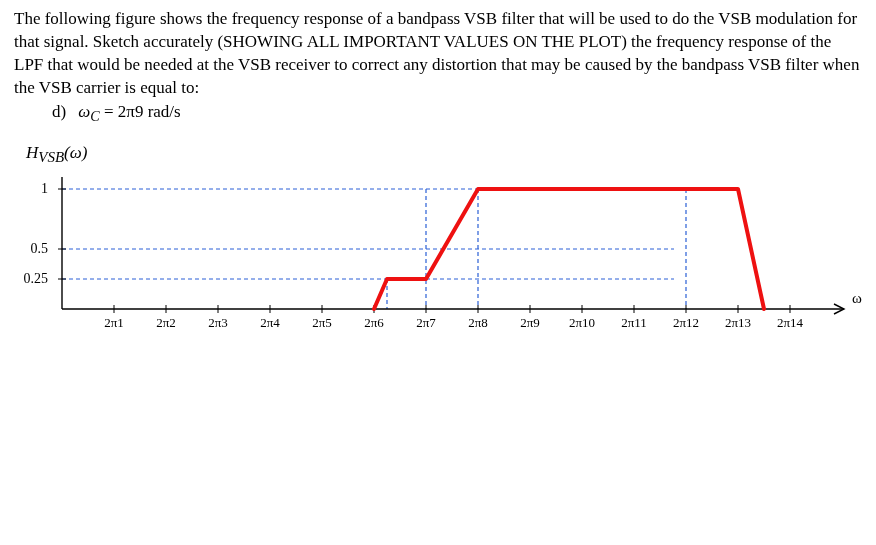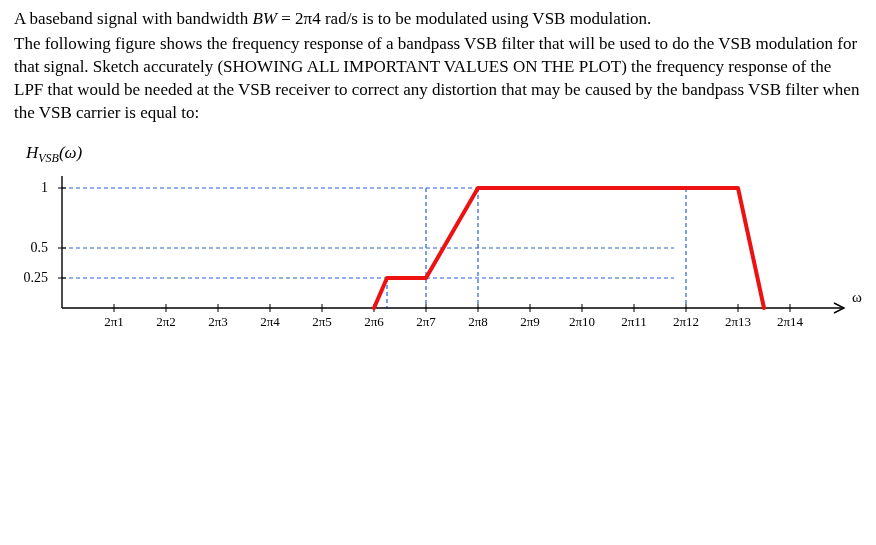--- a/index.html
+++ b/index.html
@@ -47,31 +47,32 @@
     font-size: 15px;
     fill: #000;
     font-family: "Times New Roman", serif;
   }
 </style>
 </head>
 <body>
 <div class="page">
 
 
-<p>
-  <span>A baseband signal with bandwidth </span><span class="ital">BW</span><span> = 2π4   rad/s is to be modulated using VSB modulation.</span>
-</p>
 
 <p>The following figure shows the frequency response of a bandpass VSB filter that will be used to do the VSB modulation for that signal. Sketch accurately (SHOWING ALL IMPORTANT VALUES ON THE PLOT) the frequency response of the LPF that would be needed at the VSB receiver to correct any distortion that may be caused by the bandpass VSB filter when the VSB carrier is equal to:</p>
 
 <div class="list">
+  <div class="list-row">
+    <span class="letter">d)</span>
+    <span class="ital omega">ω</span><sub class="ital">C</sub><span> = 2π9   rad/s</span>
+  </div>
 </div>
 
 <div class="figlabel">
-  <span class="ital">H</span><sub class="ital" style="font-size:12px;">VSB</sub><span class="ital">(ω)</span>
+  <span class="ital">H</span><sub class="ital" style="font-size:15px;">VSB</sub><span class="ital">(ω)</span>
 </div>
 
 <div class="figwrap">
   <svg width="848" height="180" viewBox="0 0 848 180">
 
     <line x1="48" y1="20" x2="660" y2="20" stroke="#2a5fd6" stroke-width="1" stroke-dasharray="4 3"></line>
     <line x1="48" y1="80" x2="660" y2="80" stroke="#2a5fd6" stroke-width="1" stroke-dasharray="4 3"></line>
     <line x1="48" y1="110" x2="660" y2="110" stroke="#2a5fd6" stroke-width="1" stroke-dasharray="4 3"></line>
 
     <line x1="373" y1="110" x2="373" y2="140" stroke="#2a5fd6" stroke-width="1.2" stroke-dasharray="4 3"></line>

